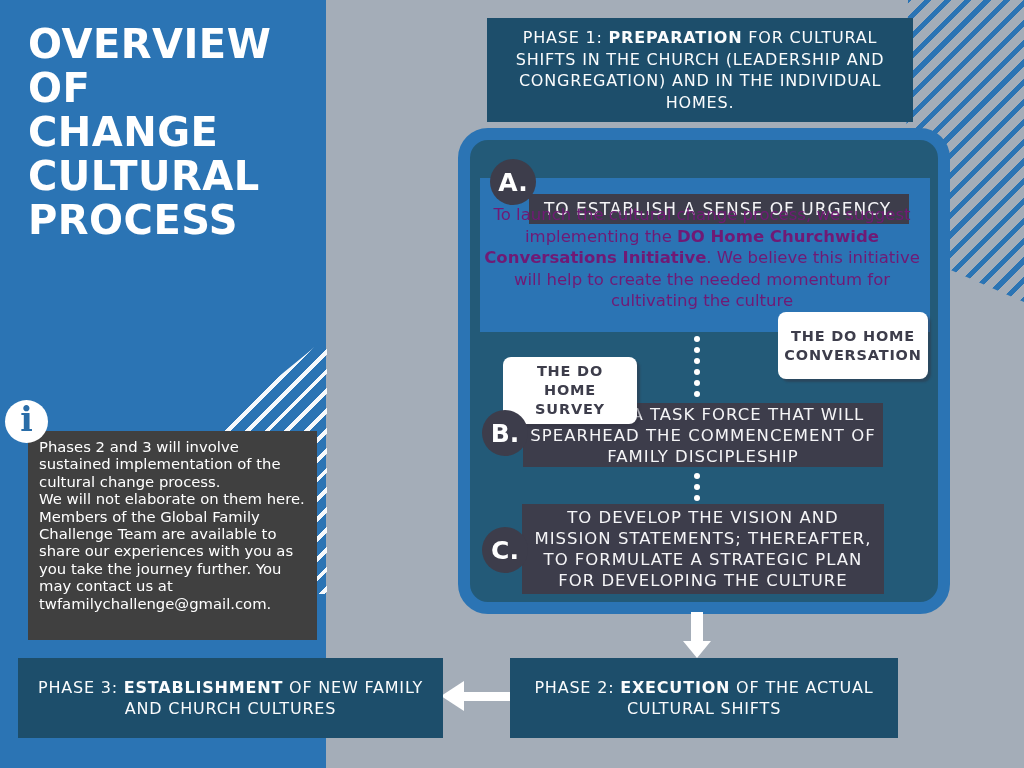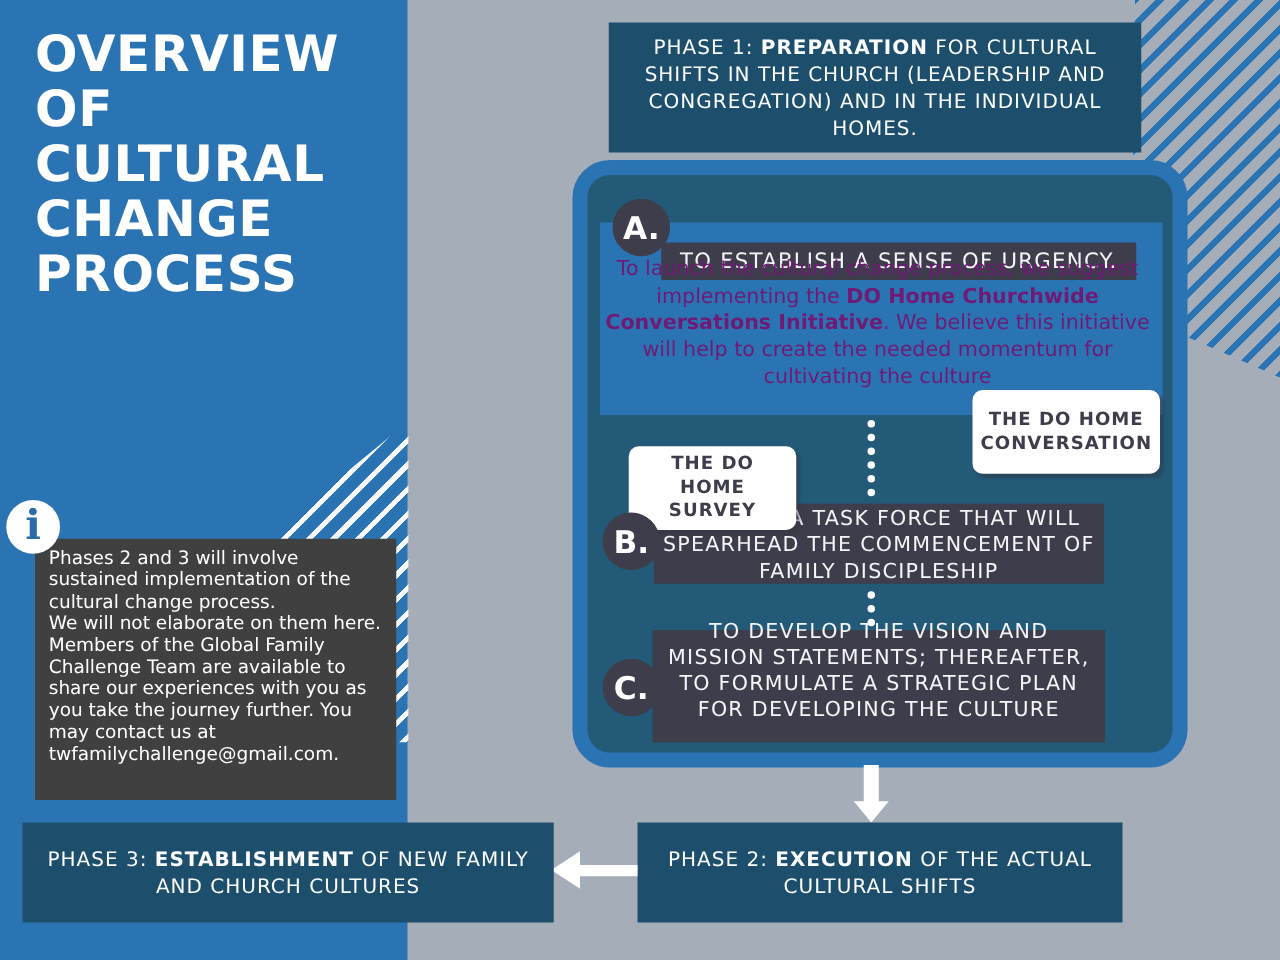--- a/index.html
+++ b/index.html
@@ -56,21 +56,21 @@
   .badge { position:absolute; width:46px; height:46px; border-radius:50%; background:#3d3d4b;
            color:#ffffff; font-weight:bold; display:flex; align-items:center; justify-content:center;
            font-size:25px; z-index:3; }
   .badge-a { left:490px; top:159px; }
   .badge-b { left:482px; top:410px; }
   .badge-c { left:482px; top:527px; }
   .bar { position:absolute; background:#3d3d4b; color:#f5f5f7; display:flex; align-items:center;
          justify-content:center; text-align:center; letter-spacing:1px; z-index:2; }
   .bar-a { left:529px; top:166px; width:380px; height:30px; font-size:17px;margin-top:28px; }
   .bar-b { left:523px; top:403px; width:360px; height:64px; font-size:16.5px; line-height:21px; padding:3px 4px; }
-  .bar-c { left:522px; top:504px; width:362px; height:90px; font-size:16.5px; line-height:21px; padding:16px 4px;align-items:flex-end; }
+  .bar-c { left:522px; top:504px; width:362px; height:90px; font-size:16.5px; line-height:21px; padding:16px 4px; }
 
   
   .para-a { position:absolute; left:478px; top:204px; width:448px; text-align:center;
             color:#701a75; font-size:16.5px; line-height:21.5px; z-index:2; }
   .para-a b { font-weight:bold; }
 
   
   .card { position:absolute; top:312px; height:67px; background:#ffffff; border-radius:8px;
           box-shadow:3px 3px 2px rgba(50,50,65,0.45); color:#3d3d4b; font-weight:bold;
           font-size:14.5px; line-height:19px; letter-spacing:0.8px; display:flex; align-items:center;
@@ -99,22 +99,22 @@
 <div class="stage">
 
   <div class="left-panel"></div>
 
   <div class="hatch hatch-tr"></div>
   <div class="hatch hatch-left"></div>
 
   <div class="title">
     <div>OVERVIEW</div>
     <div>OF</div>
+    <div>CHANGE</div>
     <div>CULTURAL</div>
-    <div>CHANGE</div>
     <div>PROCESS</div>
   </div>
 
   <div class="info-icon">
     <span>i</span>
   </div>
   <div class="info-box">
     <p>Phases 2 and 3 will involve sustained implementation of the cultural change process.</p>
     <p>We will not elaborate on them here. Members of the Global Family Challenge Team are available to share our experiences with you as you take the journey further. You may contact us at twfamilychallenge@gmail.com.</p>
   </div>

